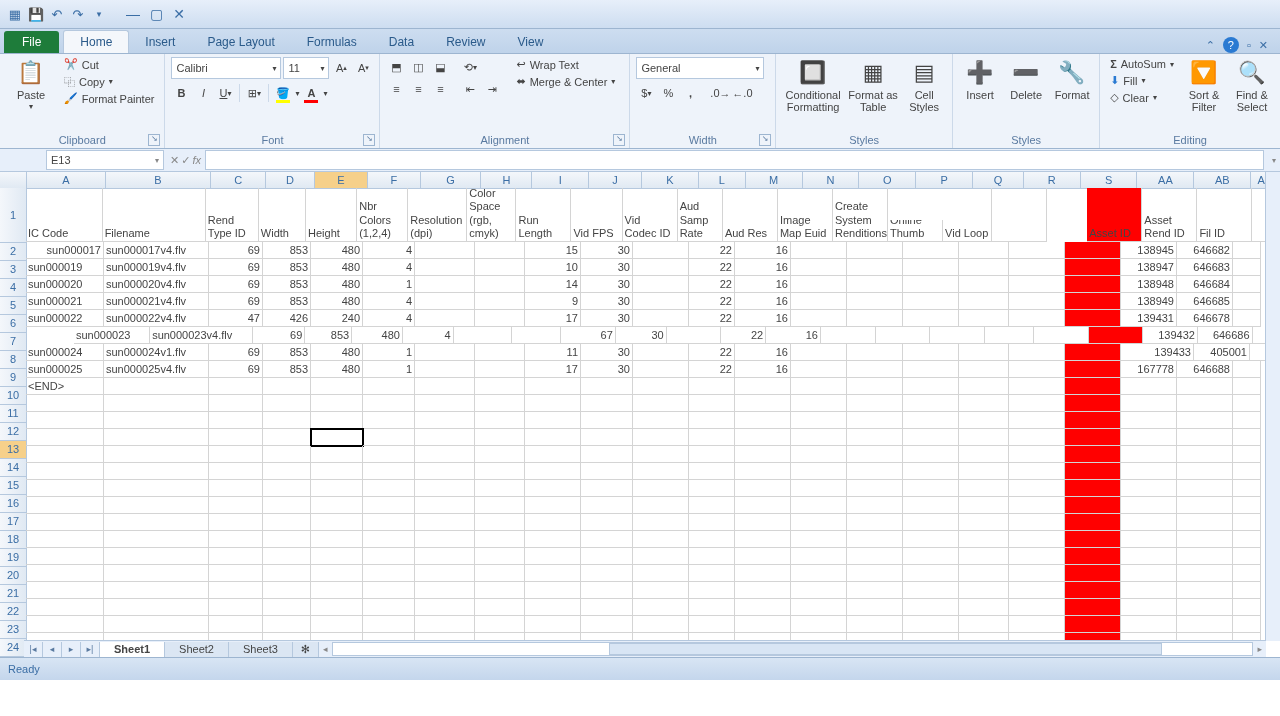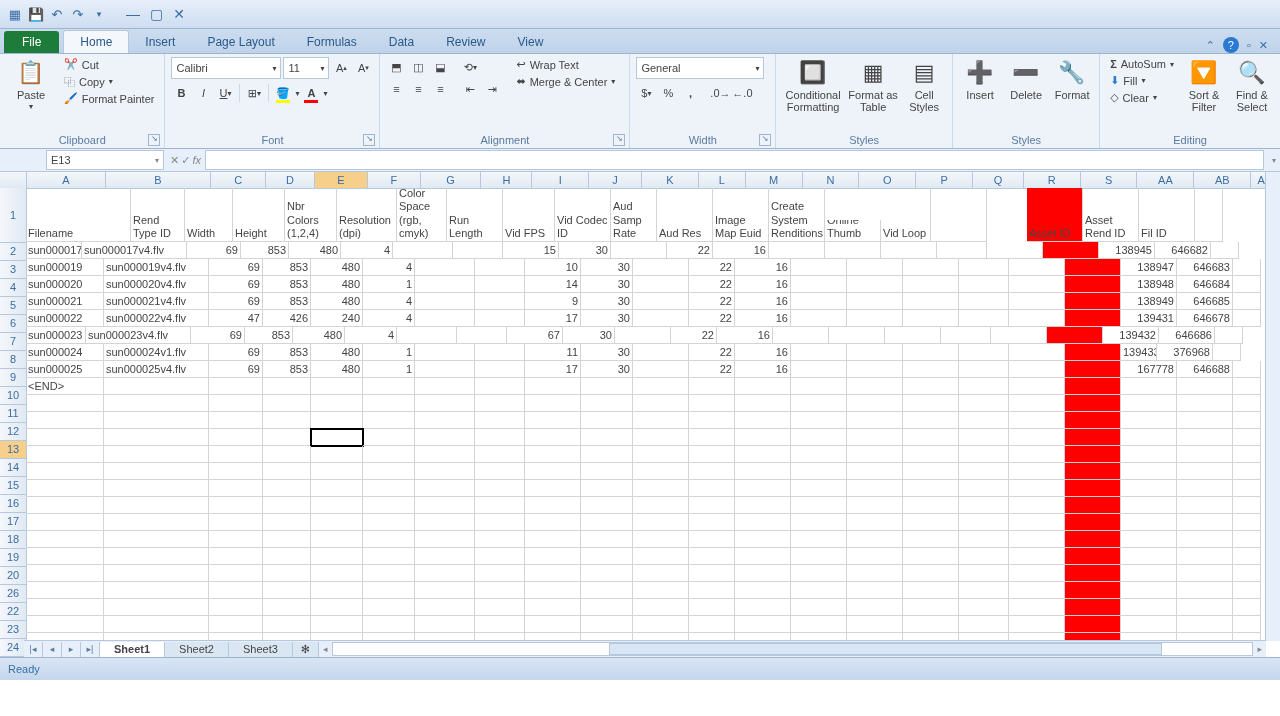--- a/index.html
+++ b/index.html
@@ -335,27 +335,28 @@
       <div class="rhcell">11</div>
       <div class="rhcell">12</div>
       <div class="rhcell sel">13</div>
       <div class="rhcell">14</div>
       <div class="rhcell">15</div>
       <div class="rhcell">16</div>
       <div class="rhcell">17</div>
       <div class="rhcell">18</div>
       <div class="rhcell">19</div>
       <div class="rhcell">20</div>
-      <div class="rhcell">26</div>
+      <div class="rhcell">21</div>
       <div class="rhcell">22</div>
       <div class="rhcell">23</div>
       <div class="rhcell">24</div>
     </div>
   <div class="cells" id="cells">
       <div class="crow hdr">
+        <div class="cell" style="width: 78px;">IC Code</div>
         <div class="cell" style="width: 105px;">Filename</div>
         <div class="cell" style="width: 54px;">Rend Type ID</div>
         <div class="cell" style="width: 48px;">Width</div>
         <div class="cell" style="width: 52px;">Height</div>
         <div class="cell" style="width: 52px;">Nbr Colors (1,2,4)</div>
         <div class="cell" style="width: 60px;">Resolution (dpi)</div>
         <div class="cell" style="width: 50px;">Color Space (rgb, cmyk)</div>
         <div class="cell" style="width: 56px;">Run Length</div>
         <div class="cell" style="width: 52px;">Vid FPS</div>
         <div class="cell" style="width: 56px;">Vid Codec ID</div>
@@ -365,21 +366,21 @@
         <div class="cell" style="width: 56px;">Create System Renditions</div>
         <div class="cell" style="width: 56px; margin-top: 32px;">Create Online Thumb</div>
         <div class="cell" style="width: 50px;">Vid Loop</div>
         <div class="cell" style="width: 56px;"></div>
         <div class="cell red" style="width: 56px; margin-left: 40px;">Asset ID</div>
         <div class="cell" style="width: 56px;">Asset Rend ID</div>
         <div class="cell" style="width: 56px;">Fil ID</div>
         <div class="cell" style="width: 28px;"></div>
       </div>
       <div class="crow">
-        <div class="cell" style="width: 56px;">sun000017</div>
+        <div class="cell" style="width: 78px; text-align: right;">sun000017</div>
         <div class="cell" style="width: 105px;">sun000017v4.flv</div>
         <div class="cell num" style="width: 54px;">69</div>
         <div class="cell num" style="width: 48px;">853</div>
         <div class="cell num" style="width: 52px;">480</div>
         <div class="cell num" style="width: 52px;">4</div>
         <div class="cell" style="width: 60px;"></div>
         <div class="cell" style="width: 50px;"></div>
         <div class="cell num" style="width: 56px;">15</div>
         <div class="cell num" style="width: 52px;">30</div>
         <div class="cell" style="width: 56px;"></div>
@@ -485,21 +486,21 @@
         <div class="cell" style="width: 56px;"></div>
         <div class="cell" style="width: 56px;"></div>
         <div class="cell" style="width: 50px;"></div>
         <div class="cell" style="width: 56px;"></div>
         <div class="cell num red" style="width: 56px;"></div>
         <div class="cell num" style="width: 56px;">139431</div>
         <div class="cell num" style="width: 56px;">646678</div>
         <div class="cell" style="width: 28px;"></div>
       </div>
       <div class="crow">
-        <div class="cell" style="width: 60px;">sun000023</div>
+        <div class="cell" style="width: 78px; margin-left: 48px;">sun000023</div>
         <div class="cell" style="width: 105px;">sun000023v4.flv</div>
         <div class="cell num" style="width: 54px;">69</div>
         <div class="cell num" style="width: 48px;">853</div>
         <div class="cell num" style="width: 52px;">480</div>
         <div class="cell num" style="width: 52px;">4</div>
         <div class="cell" style="width: 60px;"></div>
         <div class="cell" style="width: 50px;"></div>
         <div class="cell num" style="width: 56px;">67</div>
         <div class="cell num" style="width: 52px;">30</div>
         <div class="cell" style="width: 56px;"></div>
@@ -528,22 +529,22 @@
         <div class="cell num" style="width: 52px;">30</div>
         <div class="cell" style="width: 56px;"></div>
         <div class="cell num" style="width: 46px;">22</div>
         <div class="cell num" style="width: 56px;">16</div>
         <div class="cell" style="width: 56px;"></div>
         <div class="cell" style="width: 56px;"></div>
         <div class="cell" style="width: 56px;"></div>
         <div class="cell" style="width: 50px;"></div>
         <div class="cell" style="width: 56px;"></div>
         <div class="cell num red" style="width: 56px;"></div>
-        <div class="cell num" style="width: 36px;">139433</div>
-        <div class="cell num" style="width: 56px;">376968</div>
+        <div class="cell num" style="width: 73px;">139433</div>
+        <div class="cell num" style="width: 56px;">405001</div>
         <div class="cell" style="width: 28px;"></div>
       </div>
       <div class="crow">
         <div class="cell" style="width: 78px;">sun000025</div>
         <div class="cell" style="width: 105px;">sun000025v4.flv</div>
         <div class="cell num" style="width: 54px;">69</div>
         <div class="cell num" style="width: 48px;">853</div>
         <div class="cell num" style="width: 52px;">480</div>
         <div class="cell num" style="width: 52px;">1</div>
         <div class="cell" style="width: 60px;"></div>

